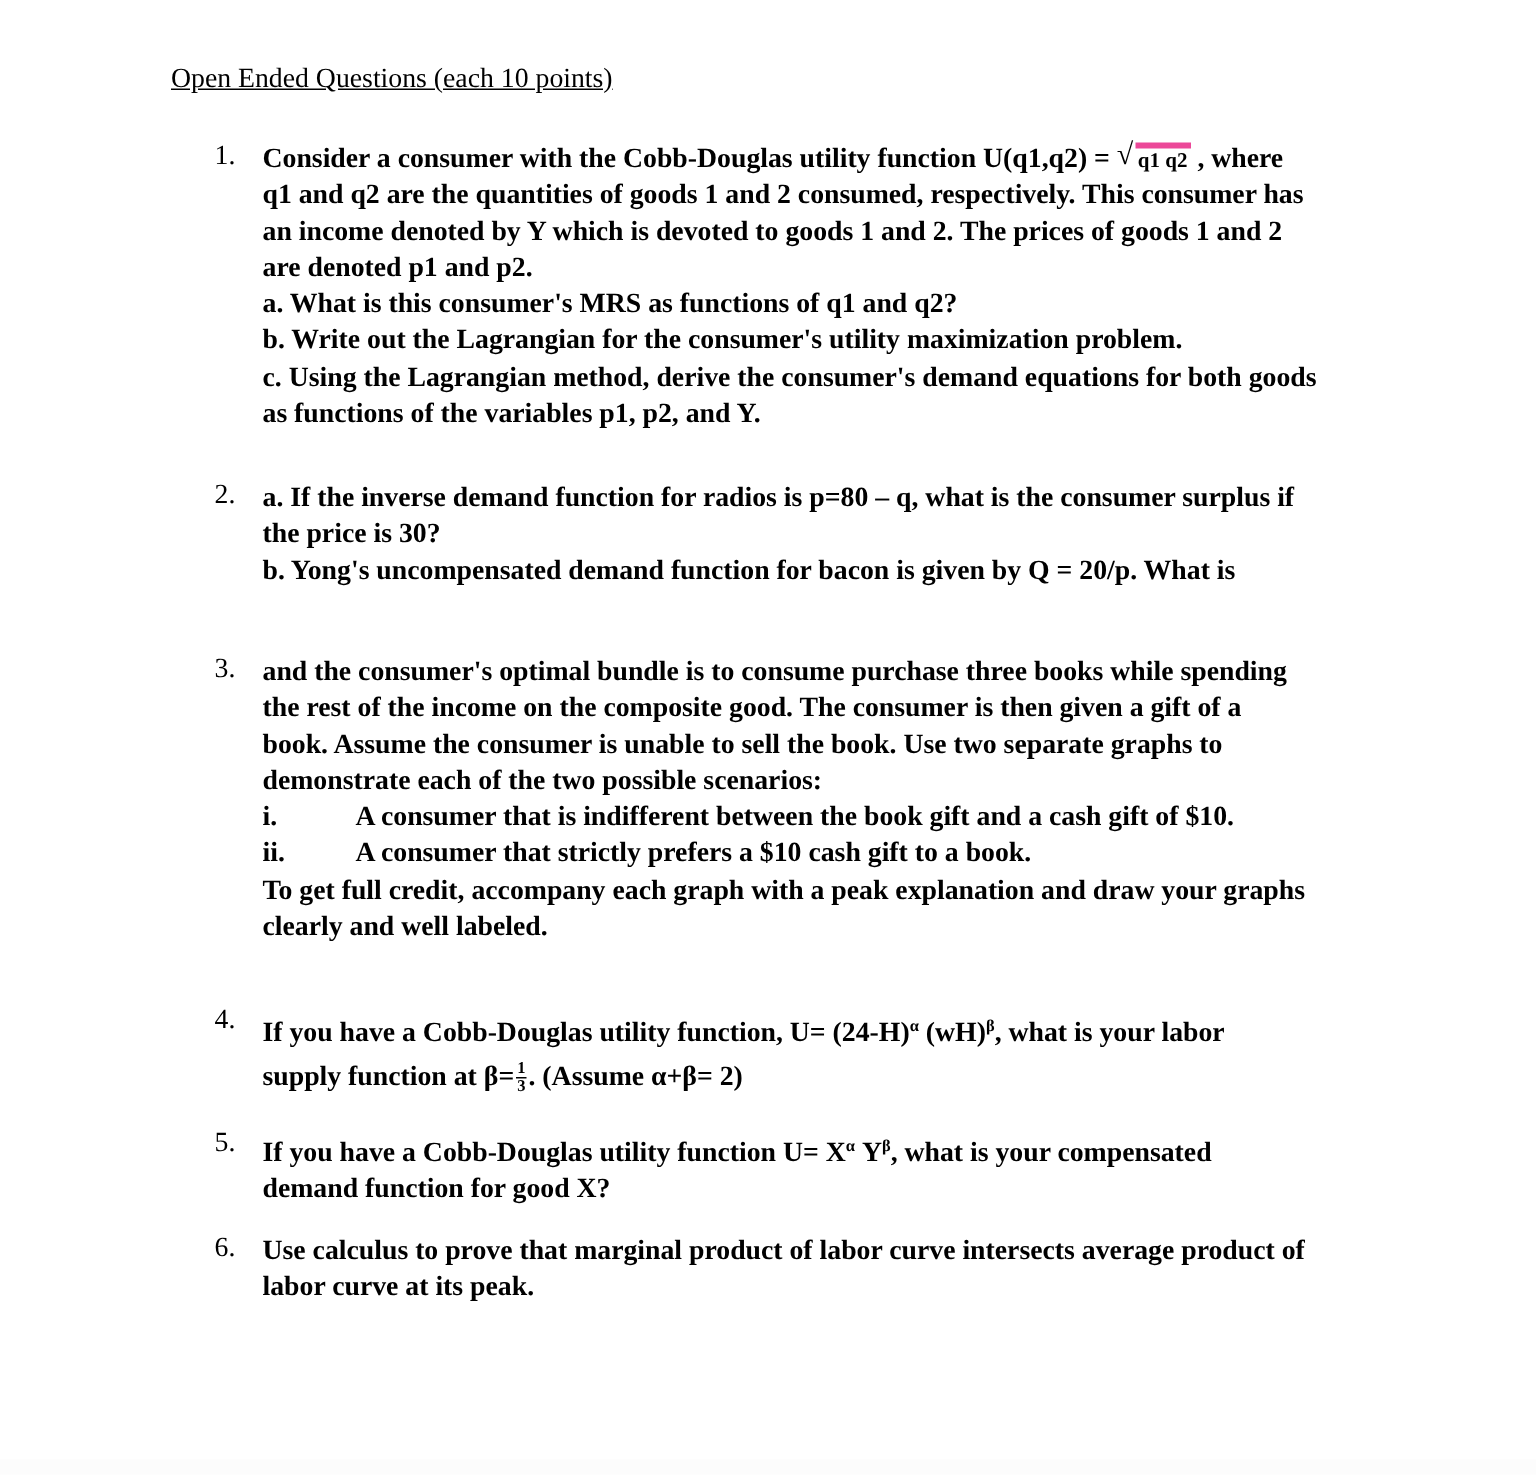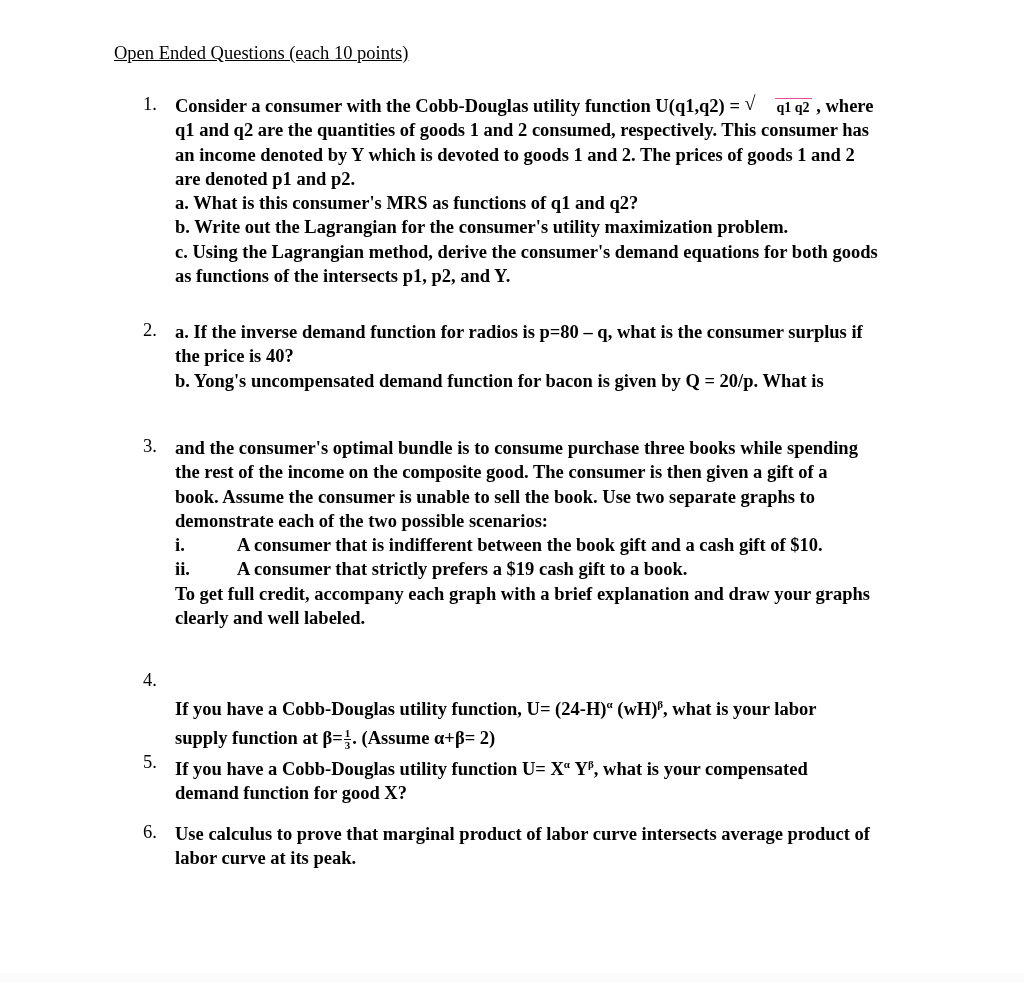--- a/index.html
+++ b/index.html
@@ -13,21 +13,21 @@
     position: absolute; left: 114px; top: 39px;
     text-decoration: underline; font-size: 18.5px; white-space: nowrap;
   }
   .q { position: absolute; left: 143px; width: 770px; }
   .q .num { position: absolute; left: 0; top: 0; }
   .q .body { margin-left: 32px; line-height: 24.3px; }
   .line { display: block; white-space: nowrap; font-weight: bold; }
   .sup { font-size: 11px; vertical-align: 7px; }
   .sqrt { display: inline-block; position: relative; padding-left: 12px; }
   .sqrt .rad { position: absolute; left: 0; top: -3px; font-size: 20px; }
-  .sqrt .arg { border-top: 1px solid #ec4899; font-size: 14px; padding: 0 2px; display: inline-block; line-height: 17px; margin-left: 18px; }
+  .sqrt .arg { border-top: 4px solid #ec4899; font-size: 14px; padding: 0 2px; display: inline-block; line-height: 17px; }
   .frac { display: inline-block; vertical-align: middle; text-align: center; font-size: 11px; line-height: 11px; margin: 0 1px; }
   .frac span { display: block; }
   .frac .top { border-bottom: 1px solid #000; padding: 0 1px; }
   .roman { display: inline-block; width: 62px; }
   .bottom-fade { position: absolute; left: 0; bottom: 0; width: 1024px; height: 14px; background: #fcfcfc; }
 </style>
 </head>
 <body>
 
 <div class="page">
@@ -39,50 +39,50 @@
     <div class="body">
       <span class="line">
         <span>Consider a consumer with the Cobb-Douglas utility function U(q1,q2) = </span><span class="sqrt"><span class="rad">√</span><span class="arg">q1 q2</span></span><span> , where</span>
       </span>
       <span class="line">q1 and q2 are the quantities of goods 1 and 2 consumed, respectively. This consumer has</span>
       <span class="line">an income denoted by Y which is devoted to goods 1 and 2. The prices of goods 1 and 2</span>
       <span class="line">are denoted p1 and p2.</span>
       <span class="line">a. What is this consumer's MRS as functions of q1 and q2?</span>
       <span class="line">b. Write out the Lagrangian for the consumer's utility maximization problem.</span>
       <span class="line">c. Using the Lagrangian method, derive the consumer's demand equations for both goods</span>
-      <span class="line">as functions of the intersects p1, p2, and Y.</span>
+      <span class="line">as functions of the variables p1, p2, and Y.</span>
     </div>
   </div>
 
   <div class="q" style="top:316px;">
     <span class="num">2.</span>
     <div class="body">
       <span class="line">a. If the inverse demand function for radios is p=80 – q, what is the consumer surplus if</span>
-      <span class="line">the price is 40?</span>
+      <span class="line">the price is 30?</span>
       <span class="line">b. Yong's uncompensated demand function for bacon is given by Q = 20/p. What is</span>
     </div>
   </div>
 
   <div class="q" style="top:432px;">
     <span class="num">3.</span>
     <div class="body">
       <span class="line">and the consumer's optimal bundle is to consume purchase three books while spending</span>
       <span class="line">the rest of the income on the composite good. The consumer is then given a gift of a</span>
       <span class="line">book. Assume the consumer is unable to sell the book. Use two separate graphs to</span>
       <span class="line">demonstrate each of the two possible scenarios:</span>
       <span class="line"><span class="roman">i.</span><span>A consumer that is indifferent between the book gift and a cash gift of $10.</span></span>
-      <span class="line"><span class="roman">ii.</span><span>A consumer that strictly prefers a $19 cash gift to a book.</span></span>
-      <span class="line">To get full credit, accompany each graph with a brief explanation and draw your graphs</span>
+      <span class="line"><span class="roman">ii.</span><span>A consumer that strictly prefers a $10 cash gift to a book.</span></span>
+      <span class="line">To get full credit, accompany each graph with a peak explanation and draw your graphs</span>
       <span class="line">clearly and well labeled.</span>
     </div>
   </div>
 
   <div class="q" style="top:666px;">
     <span class="num">4.</span>
-    <div class="body" style="line-height:29px;margin-top:20px;">
+    <div class="body" style="line-height:29px;">
       <span class="line"><span>If you have a Cobb-Douglas utility function, U= (24-H)</span><span class="sup">α</span><span> (wH)</span><span class="sup">β</span><span>, what is your labor</span></span>
       <span class="line"><span>supply function at β=</span><span class="frac"><span class="top">1</span><span>3</span></span><span>.  (Assume α+β= 2)</span></span>
     </div>
   </div>
 
   <div class="q" style="top:748px;">
     <span class="num">5.</span>
     <div class="body">
       <span class="line"><span>If you have a Cobb-Douglas utility function U= X</span><span class="sup">α</span><span> Y</span><span class="sup">β</span><span>, what is your compensated</span></span>
       <span class="line">demand function for good X?</span>

